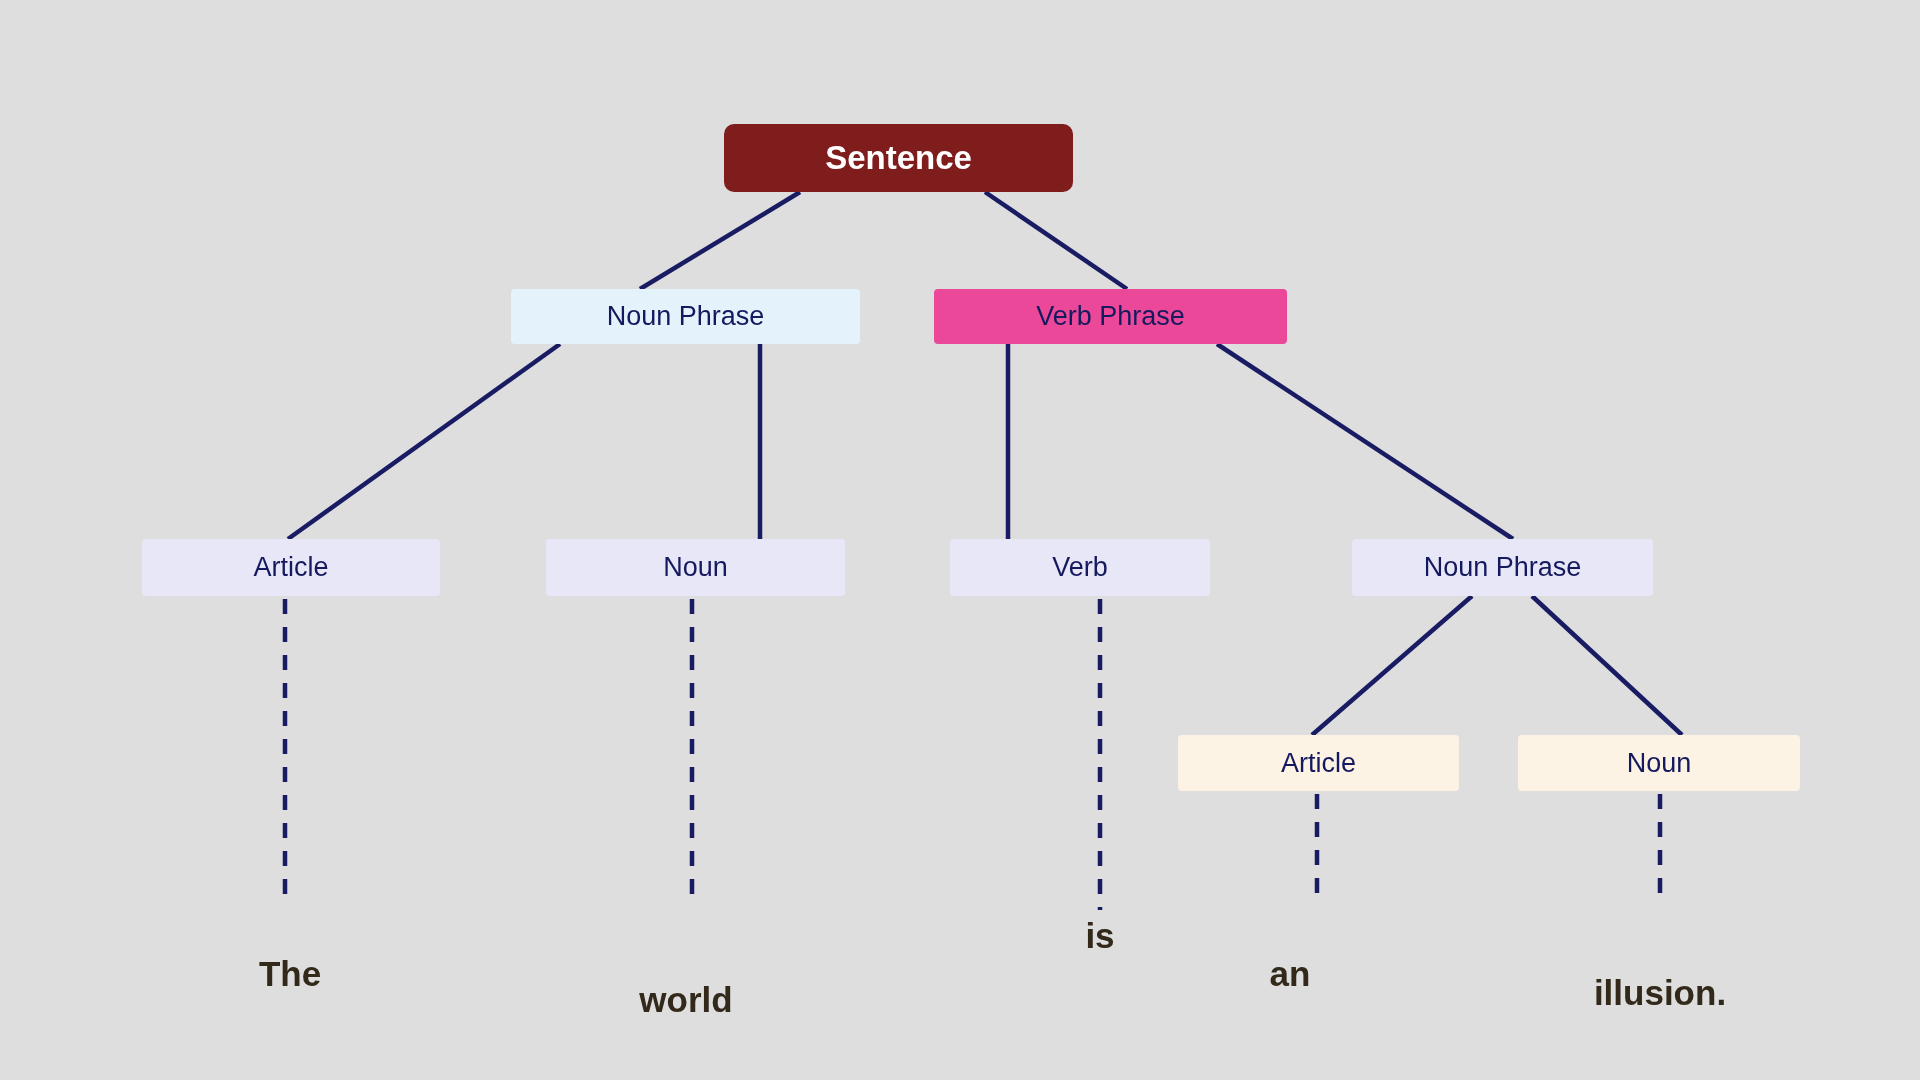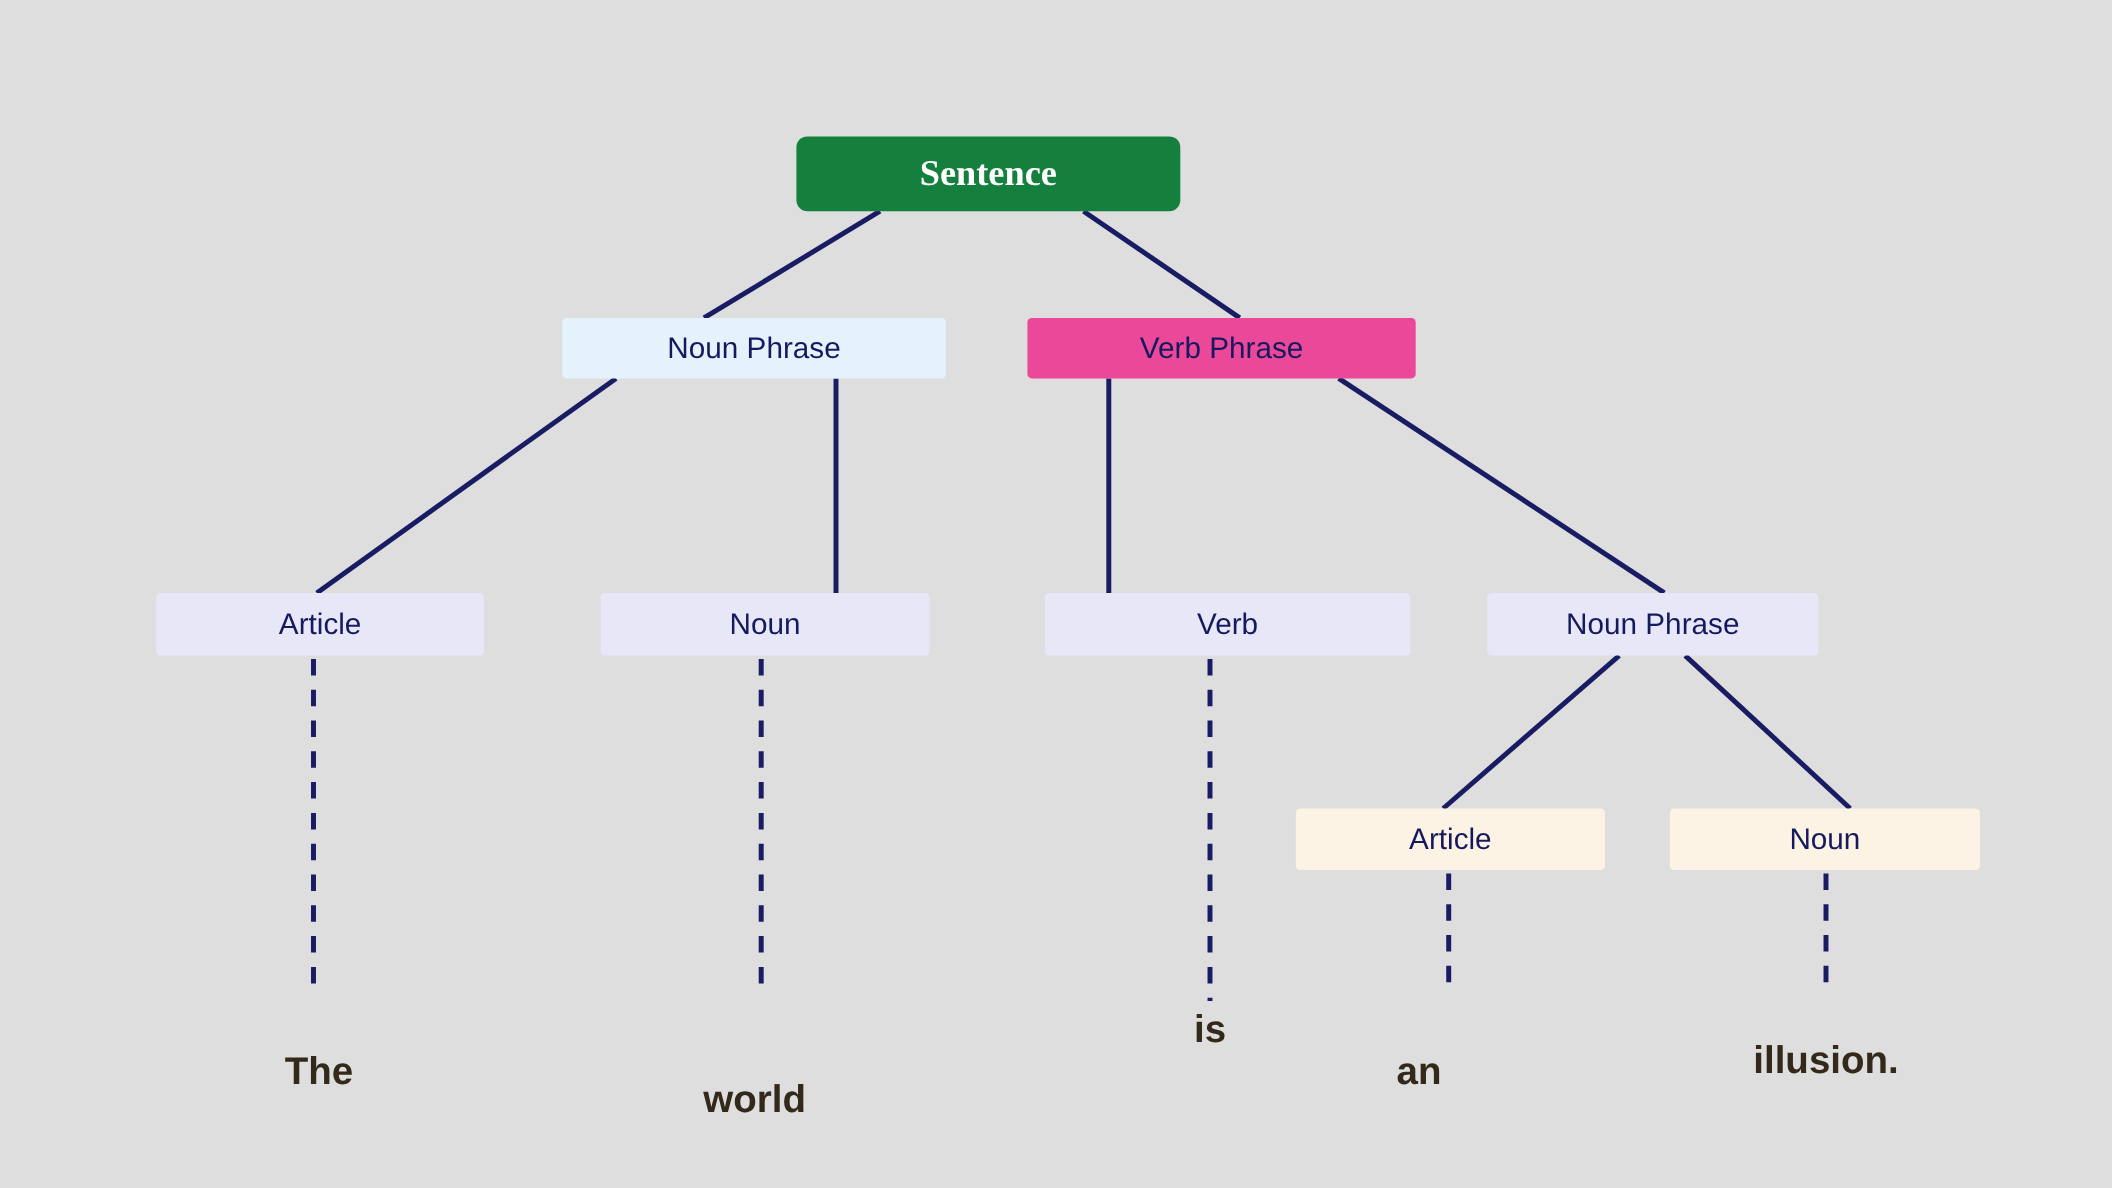--- a/index.html
+++ b/index.html
@@ -31,26 +31,25 @@
     position: absolute;
     display: flex;
     align-items: center;
     justify-content: center;
     font-size: 27px;
     color: #151a5e;
     border-radius: 4px;
     white-space: nowrap;
   }
   .node-root {
-    background: #15803d;
+    background: #7f1d1d;
     color: #ffffff;
     font-weight: bold;
     font-size: 33px;
     border-radius: 10px;
-    font-family: Liberation Serif, serif;
   }
   .node-np { background: #e4f2fc; }
   .node-vp { background: #ec4899; }
   .node-pos { background: #e8e7f8; }
   .node-leafcat { background: #fdf3e4; }
   .word {
     position: absolute;
     transform: translateX(-50%);
     font-size: 35px;
     font-weight: bold;
@@ -86,25 +85,25 @@
     </g>
   </svg>
 
   <div class="node node-root" style="left:724px; top:124px; width:349px; height:68px;">Sentence</div>
 
   <div class="node node-np" style="left:511px; top:289px; width:349px; height:55px;">Noun Phrase</div>
   <div class="node node-vp" style="left:934px; top:289px; width:353px; height:55px;">Verb Phrase</div>
 
   <div class="node node-pos" style="left:142px; top:539px; width:298px; height:57px;">Article</div>
   <div class="node node-pos" style="left:546px; top:539px; width:299px; height:57px;">Noun</div>
-  <div class="node node-pos" style="left:950px; top:539px; width:332px; height:57px;">Verb</div>
+  <div class="node node-pos" style="left:950px; top:539px; width:260px; height:57px;">Verb</div>
   <div class="node node-pos" style="left:1352px; top:539px; width:301px; height:57px;">Noun Phrase</div>
 
   <div class="node node-leafcat" style="left:1178px; top:735px; width:281px; height:56px;">Article</div>
   <div class="node node-leafcat" style="left:1518px; top:735px; width:282px; height:56px;">Noun</div>
 
   <div class="word" style="left:290px;  top:918px;">The</div>
   <div class="word" style="left:686px;  top:944px;">world</div>
   <div class="word" style="left:1100px; top:880px;">is</div>
   <div class="word" style="left:1290px; top:918px;">an</div>
-  <div class="word" style="left:1660px; top:908px;">illusion.</div>
+  <div class="word" style="left:1660px; top:937px;">illusion.</div>
 
 </div>
 
 </body></html>

